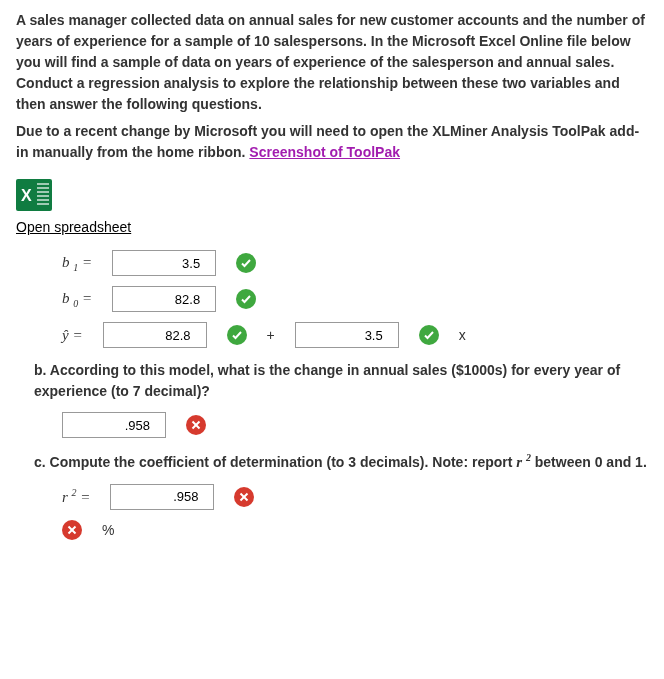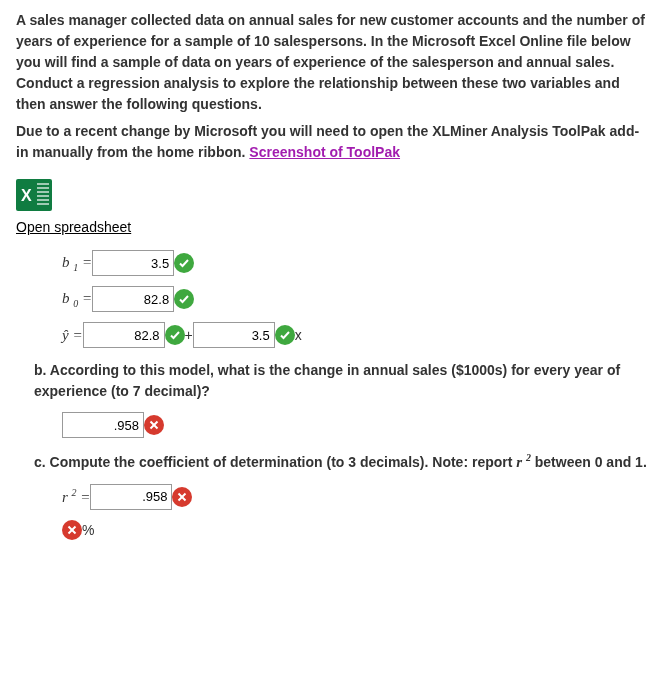--- a/index.html
+++ b/index.html
@@ -36,30 +36,30 @@
     right: 3px; top: 4px;
     width: 12px; height: 24px;
     background: repeating-linear-gradient(
       to bottom, #fff 0, #fff 2px, #107c41 2px, #107c41 4px
     );
     opacity: .6;
   }
   .link { color: #a21caf; text-decoration: underline; }
   .link-green { color: #000000; }
   .section { margin: 12px 0 0 18px; }
-  .row { margin: 10px 8px; display: flex; align-items: center; gap: 0; }
+  .row { margin: 10px 8px; display: flex; align-items: center; gap: 20px; }
   .sym { font-style: italic; font-family: "Times New Roman", serif; font-size: 15px; }
   .sub { font-size: 10px; vertical-align: sub; }
   .sup { font-size: 10px; vertical-align: super; }
   input.ans {
     width: 72px;
     height: 20px;
     border: 1px solid #999;
     text-align: right;
-    padding: 2px 4px;
+    padding: 2px 15px;
     font-size: 13px;
   }
   .mark {
     width: 20px; height: 20px; border-radius: 50%;
     display: inline-flex; align-items: center; justify-content: center;
     color: #fff; font-weight: bold; font-size: 14px;
     flex: 0 0 20px;
   }
   .ok { background: #3fa83f; }
   .bad { background: #d63a2e; }

